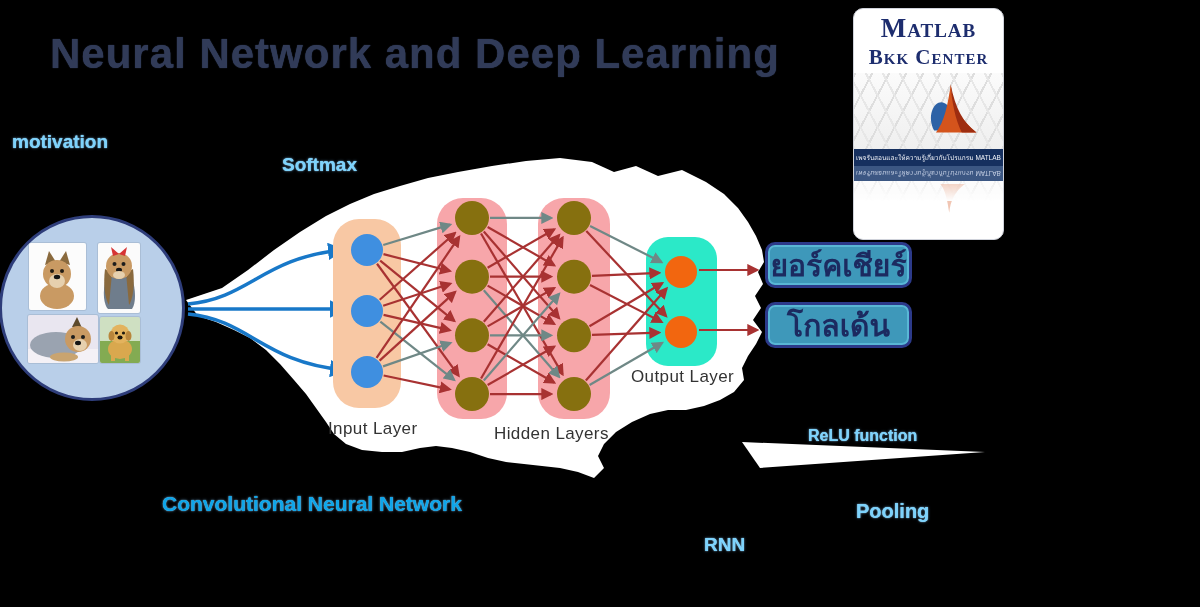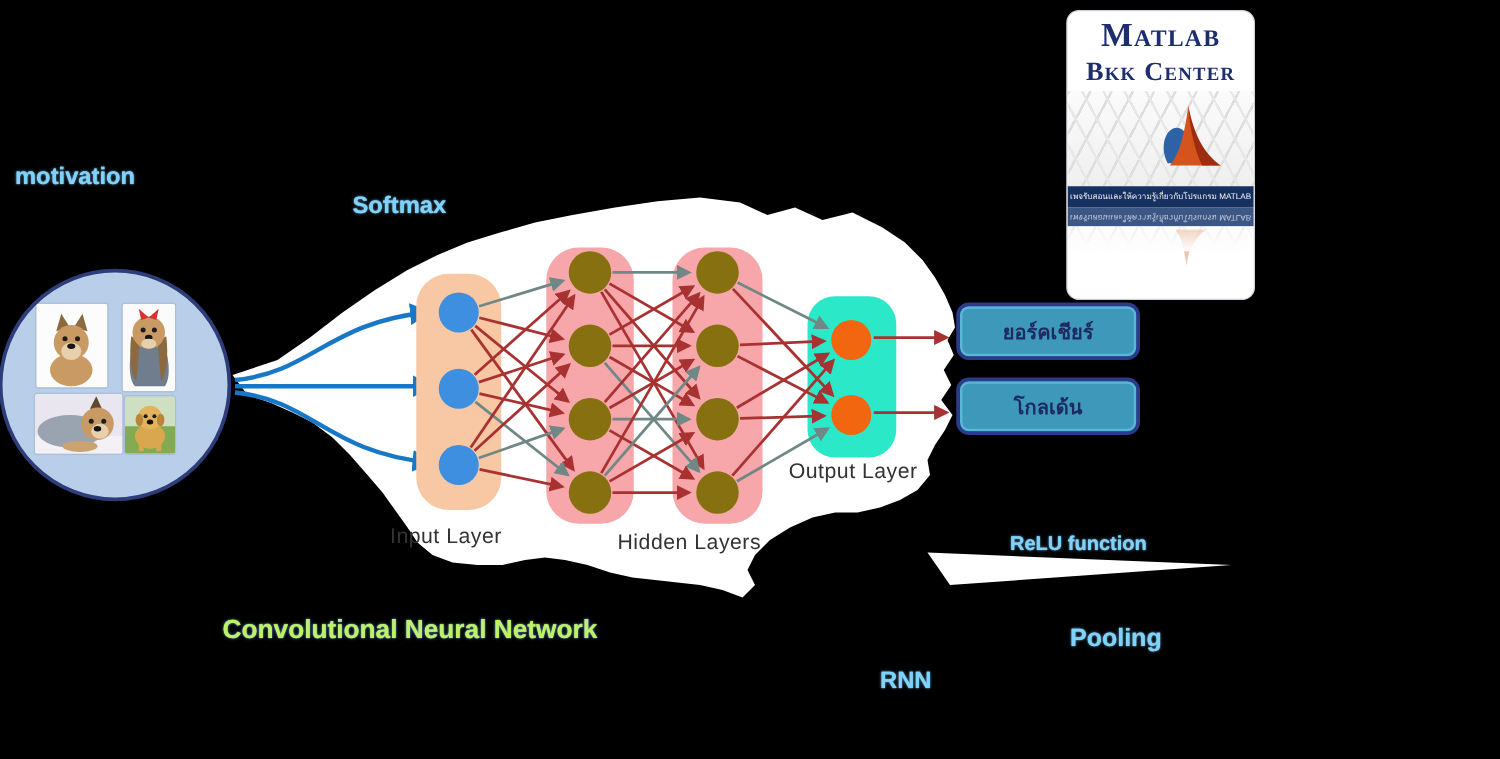--- a/index.html
+++ b/index.html
@@ -11,27 +11,27 @@
 
   
   #title{left:50px;top:30px;font-size:42px;font-weight:800;color:#313b58;letter-spacing:1px;
          text-shadow:0 0 1px #3c4a70;white-space:nowrap;}
   .lbl-blue{color:#7dd3fc;font-weight:bold;white-space:nowrap;
             text-shadow:0 0 1px #a8d4f5,0 0 3px rgba(120,190,240,.55);}
   #lbl-classification{left:558px;top:100px;font-size:20px;color:#419bd9;}
   #lbl-motivation{left:12px;top:131px;font-size:19px;}
   #lbl-softmax{left:282px;top:154px;font-size:19px;}
   #lbl-relu{left:808px;top:427px;font-size:16px;}
-  #lbl-cnn{left:162px;top:492px;font-size:21px;color:#bef264;margin-left:16px;}
+  #lbl-cnn{left:162px;top:492px;font-size:21px;color:#0ea5e9;}
   #lbl-pooling{left:856px;top:500px;font-size:20px;}
   #lbl-rnn{left:704px;top:534px;font-size:19px;}
 
   
   .layer-lbl{color:#333;font-size:17px;font-weight:500;letter-spacing:.4px;white-space:nowrap;}
-  #lbl-input-layer{left:312px;top:419px;}
+  #lbl-input-layer{left:328px;top:419px;}
   #lbl-hidden-layers{left:466px;top:424px;margin-left:28px;}
   #lbl-output-layer{left:631px;top:367px;text-align:center;}
 
   
   .layer-box{position:absolute;border-radius:26px;}
   #rect-input{left:333px;top:219px;width:68px;height:189px;}
   #rect-hidden1{left:437px;top:198px;width:70px;height:221px;}
   #rect-hidden2{left:538px;top:198px;width:72px;height:221px;}
   #rect-output{left:646px;top:237px;width:71px;height:129px;border-radius:22px;}
 
@@ -42,21 +42,21 @@
   #thumb1{left:27px;top:25px;width:57px;height:67px;}
   #thumb2{left:96px;top:25px;width:42px;height:70px;}
   #thumb3{left:26px;top:97px;width:70px;height:48px;}
   #thumb4{left:98px;top:99px;width:40px;height:46px;}
   .thumb svg{display:block;width:100%;height:100%;}
 
   
   .out-box{position:absolute;left:765px;width:147px;height:46px;background:#3e98ba;
            border:3px solid #2c3a8a;border-radius:10px;box-shadow:inset 0 0 0 2px #59b7d6;
            display:flex;align-items:center;justify-content:center;
-           color:#1c2a60;font-size:16px;font-weight:bold;}
+           color:#1c2a60;font-size:30px;font-weight:bold;}
   #out-box-1{top:242px;}
   #out-box-2{top:302px;}
 
   
   #logo-card{left:853px;top:8px;width:151px;height:232px;background:#fff;border-radius:10px;
              border:1px solid #cfd2da;overflow:hidden;}
   .logo-serif{position:absolute;width:100%;text-align:center;font-family:"Liberation Serif",serif;
               font-variant:small-caps;color:#1d2d6e;font-weight:bold;}
   #logo-line1{top:4px;font-size:27px;letter-spacing:1px;}
   #logo-line2{top:36px;font-size:21px;letter-spacing:1px;}
@@ -214,20 +214,21 @@
       <circle cx="472" cy="335.35" r="17" fill="#86700f"></circle>
       <circle cx="472" cy="394.05" r="17" fill="#86700f"></circle>
       <circle cx="574" cy="217.95" r="17" fill="#86700f"></circle>
       <circle cx="574" cy="276.65" r="17" fill="#86700f"></circle>
       <circle cx="574" cy="335.35" r="17" fill="#86700f"></circle>
       <circle cx="574" cy="394.05" r="17" fill="#86700f"></circle>
       <circle cx="681" cy="272" r="16" fill="#f2660f"></circle>
       <circle cx="681" cy="332" r="16" fill="#f2660f"></circle>
     </svg>
 
+  <div class="abs" id="title">Neural Network and Deep Learning</div>
   <div class="abs lbl-blue" id="lbl-motivation">motivation</div>
   <div class="abs lbl-blue" id="lbl-softmax">Softmax</div>
   <div class="abs lbl-blue" id="lbl-relu">ReLU function</div>
   <div class="abs lbl-blue" id="lbl-cnn">Convolutional Neural Network</div>
   <div class="abs lbl-blue" id="lbl-pooling">Pooling</div>
   <div class="abs lbl-blue" id="lbl-rnn">RNN</div>
 
   <div class="abs layer-lbl" id="lbl-input-layer">Input Layer</div>
   <div class="abs layer-lbl" id="lbl-hidden-layers">Hidden Layers</div>
   <div class="abs layer-lbl" id="lbl-output-layer">Output Layer</div>

